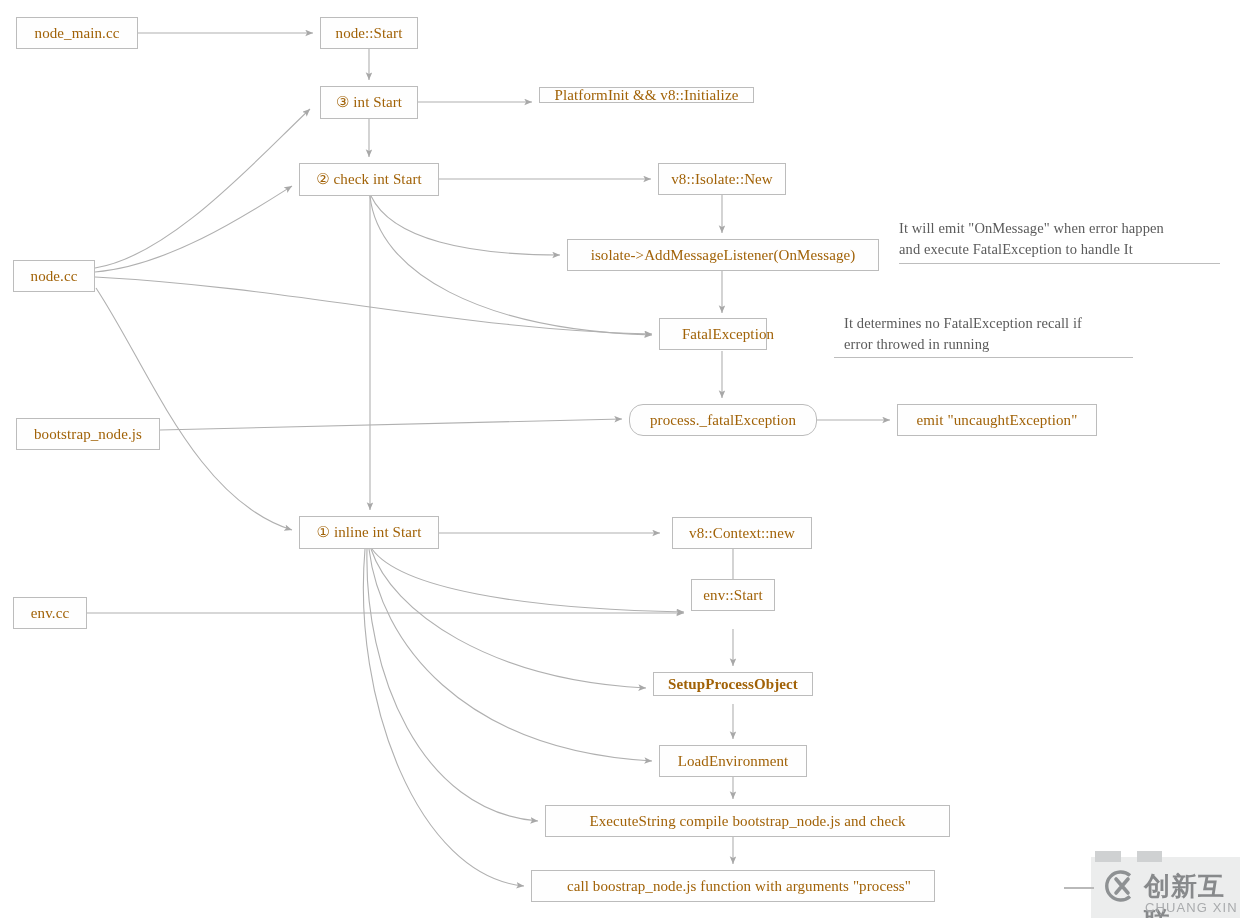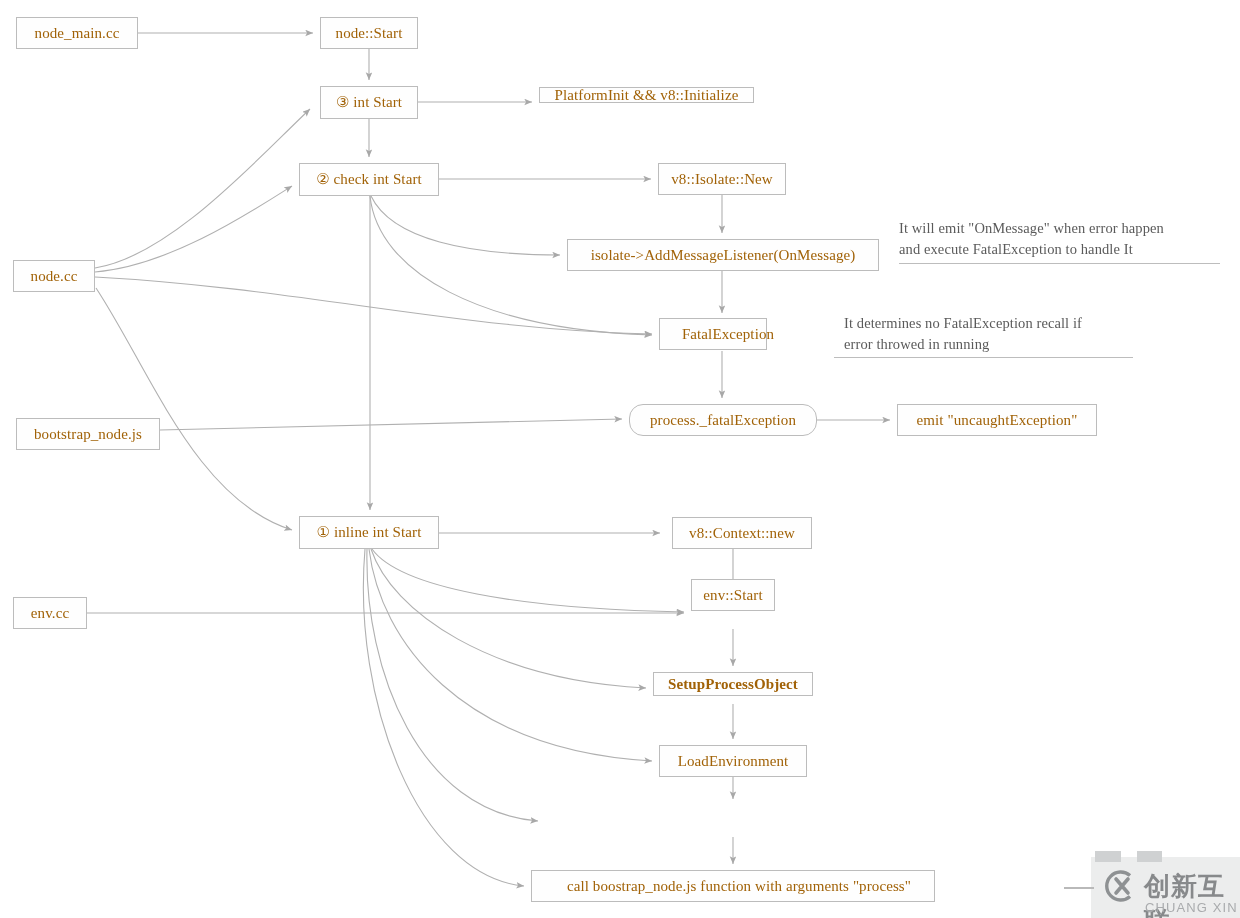--- a/index.html
+++ b/index.html
@@ -165,20 +165,21 @@
   <div class="node" style="left:659px; top:318px; width:108px; height:32px;padding-left:30px;">FatalException</div>
   <div class="node" style="left:16px;  top:418px; width:144px; height:32px;">bootstrap_node.js</div>
   <div class="node" style="left:629px; top:404px; width:188px; height:32px;border-radius:14px;">process._fatalException</div>
   <div class="node" style="left:897px; top:404px; width:200px; height:32px;">emit "uncaughtException"</div>
   <div class="node" style="left:299px; top:516px; width:140px; height:33px;">① inline int Start</div>
   <div class="node" style="left:672px; top:517px; width:140px; height:32px;">v8::Context::new</div>
   <div class="node" style="left:13px;  top:597px; width:74px;  height:32px;">env.cc</div>
   <div class="node" style="left:691px; top:566px; width:84px;  height:32px;margin-top:13px;">env::Start</div>
   <div class="node" style="left:653px; top:672px; width:160px; height:24px;font-weight:bold;">SetupProcessObject</div>
   <div class="node" style="left:659px; top:745px; width:148px; height:32px;">LoadEnvironment</div>
+  <div class="node" style="left:545px; top:805px; width:405px; height:32px;">ExecuteString  compile bootstrap_node.js and check</div>
   <div class="node" style="left:531px; top:870px; width:404px; height:32px;padding-left:12px;">call boostrap_node.js function with arguments "process"</div>
 
   <div class="note" style="left:899px; top:218px;">
     <div>It will emit "OnMessage" when error happen</div>
     <div>and execute FatalException to handle It</div>
   </div>
   <div class="note-rule" style="left:899px; top:263px; width:321px;"></div>
 
   <div class="note" style="left:844px; top:313px;">
     <div>It determines no FatalException recall if</div>

